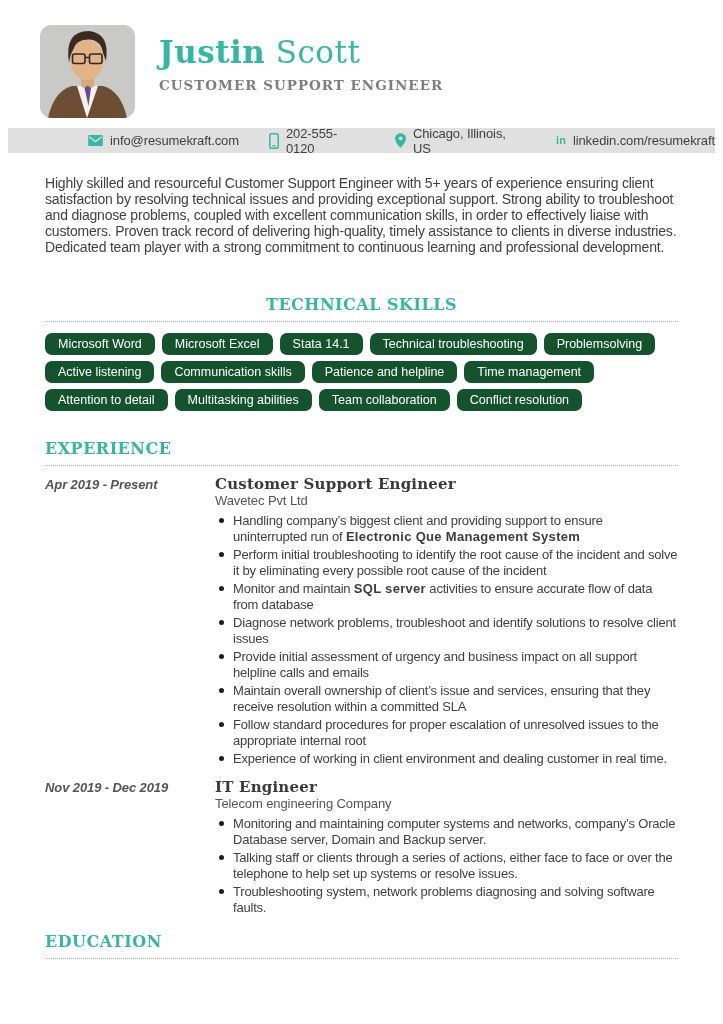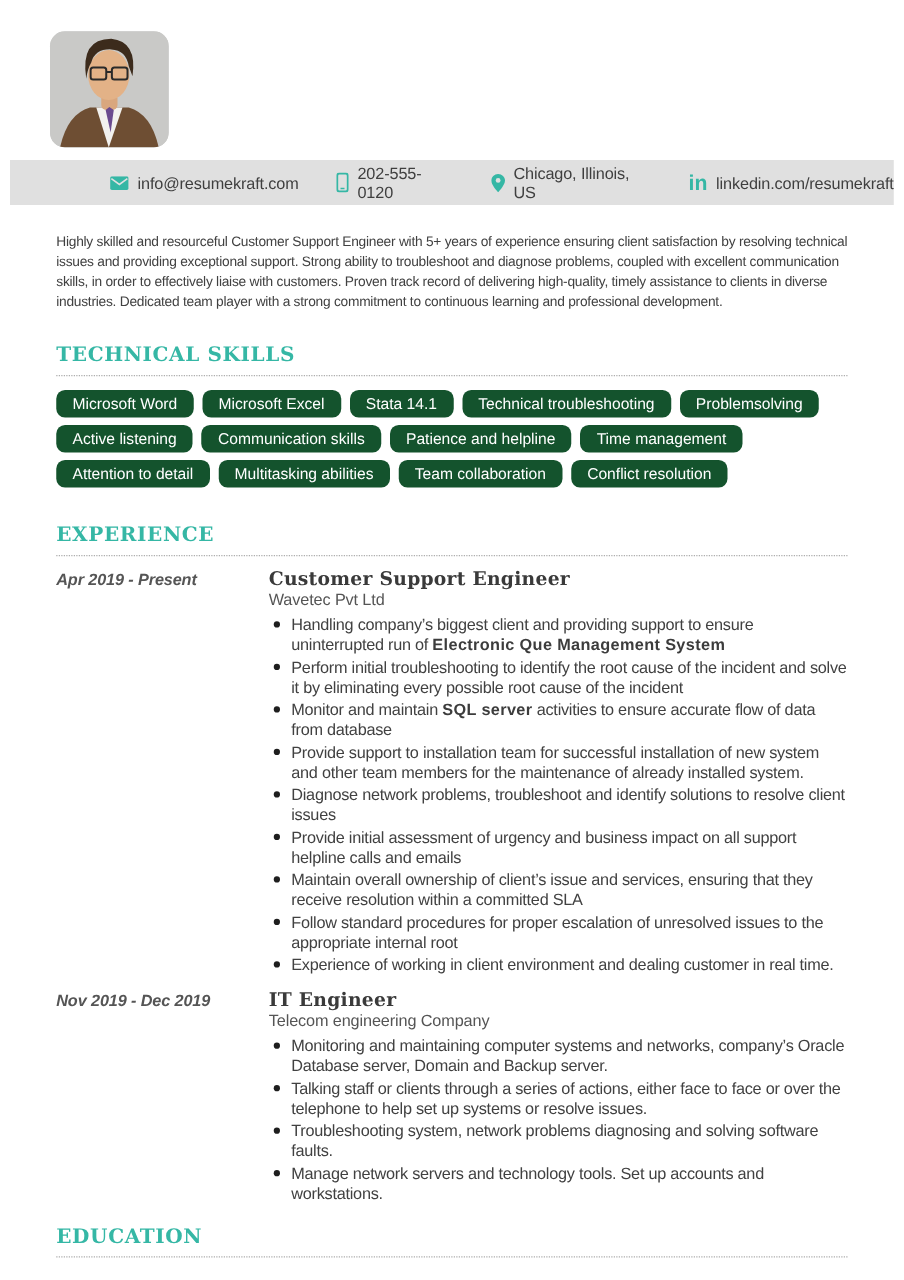--- a/index.html
+++ b/index.html
@@ -21,43 +21,43 @@
     color:#35b7a5; letter-spacing:0.5px;
   }
   .name .first { font-weight:bold; }
   .name .last  { font-weight:normal; }
   .job-headline {
     font-family:"DejaVu Serif", serif; font-weight:bold; font-size:13.5px;
     color:#7e7e7e; letter-spacing:1px; margin-top:8px;
   }
   
   .contact-bar {
-    margin:10px 8px 0 8px; height:36px; background:#e0e0e0;
+    margin:10px 8px 0 8px; height:25px; background:#e0e0e0;
     display:flex; align-items:center; padding-left:80px; gap:30px;
   }
   .contact-item { display:flex; align-items:center; gap:7px; }
   .contact-icon { display:inline-flex; align-items:center; }
   .contact-icon svg { display:block; }
   .contact-icon .in-glyph {
-    font-weight:bold; font-size:17px; color:#35b7a5; line-height:1;
+    font-weight:bold; font-size:11px; color:#35b7a5; line-height:1;
     font-family:"Liberation Sans", sans-serif;
   }
   .contact-text { font-size:13px; color:#3f3f3f; letter-spacing:-0.1px; }
   
   .main { padding:0 45px; }
   .summary {
-    margin-top:22px; font-size:11px; line-height:16px; letter-spacing:-0.2px;
+    margin-top:22px; font-size:14px; line-height:16px; letter-spacing:-0.2px;
     color:#414141;
   }
   .section-heading {
     font-family:"DejaVu Serif", serif; font-weight:bold; font-size:16px;
     color:#35b7a5; letter-spacing:0.5px;
     padding-bottom:7px; border-bottom:1px dotted #adadad;
   }
-  .skills-section { margin-top:24px; }
+  .skills-section { margin-top:40px;text-align:center; }
   .chips { margin-top:11px; display:flex; flex-wrap:wrap; gap:6px 7px; }
   .chip {
     background:#14532d; color:#fff; font-size:12.5px; line-height:14px;
     padding:4px 13px 4px; border-radius:7px; white-space:nowrap;
   }
   .experience-section { margin-top:28px; }
   .education-section  { margin-top:14px; }
   .rows { margin-top:6px; }
   .job { display:flex; margin-top:9px; }
   .dates {
@@ -91,20 +91,24 @@
       <path d="M8 93 Q14 66 32 61 L63 61 Q81 66 87 93 Z" fill="#6e4e33"></path>
       <path d="M37 61 L47 93 L58 61 Z" fill="#f2f1ee"></path>
       <rect x="41" y="50" width="13" height="13" rx="4" fill="#d9a77e"></rect>
       <path d="M44.5 63 L47.5 60.5 L51 63 L48.5 81 Z" fill="#6a4a8f"></path>
       <ellipse cx="47" cy="35" rx="16.5" ry="20" fill="#e3b287"></ellipse>
       <path d="M29 38 Q24 6 49 6 Q70 8 66 36 L63 28 Q61 15 49 14.5 Q36 14 33 25 Q30 30 29 38 Z" fill="#3c2b1c"></path>
       <rect x="32.5" y="29" width="12.5" height="9.5" rx="2" fill="none" stroke="#2a2a2a" stroke-width="1.6"></rect>
       <rect x="49.5" y="29" width="12.5" height="9.5" rx="2" fill="none" stroke="#2a2a2a" stroke-width="1.6"></rect>
       <line x1="45" y1="32.5" x2="49.5" y2="32.5" stroke="#2a2a2a" stroke-width="1.6"></line>
     </svg>
+  </div>
+  <div class="name-block">
+    <div class="name"><span class="first">Justin</span> <span class="last">Scott</span></div>
+    <div class="job-headline">CUSTOMER SUPPORT ENGINEER</div>
   </div>
 </div>
 
 <div class="contact-bar">
     <div class="contact-item">
       <span class="contact-icon">
         <svg width="15" height="11" viewBox="0 0 16 12">
           <rect width="16" height="12" rx="1.5" fill="#35b7a5"></rect>
           <path d="M1 2 L8 7.2 L15 2" stroke="#e0e0e0" fill="none" stroke-width="1.4"></path>
         </svg>
@@ -164,39 +168,37 @@
     <div class="rows">
         <div class="job">
           <div class="dates">Apr 2019 - Present</div>
           <div class="job-body">
             <div class="job-title">Customer Support Engineer</div>
             <div class="job-company">Wavetec Pvt Ltd</div>
             <ul class="bullets">
               <li class="bullet">Handling company’s biggest client and providing support to ensure uninterrupted run of <span class="emph">Electronic Que Management System</span></li>
               <li class="bullet">Perform initial troubleshooting to identify the root cause of the incident and solve it by eliminating every possible root cause of the incident</li>
               <li class="bullet">Monitor and maintain <span class="emph">SQL server</span> activities to ensure accurate flow of data from database</li>
-              <li class="bullet">Provide support to installation team for successful installation of new system and other team members for the maintenance of already installed system.</li>
               <li class="bullet">Diagnose network problems, troubleshoot and identify solutions to resolve client issues</li>
               <li class="bullet">Provide initial assessment of urgency and business impact on all support helpline calls and emails</li>
               <li class="bullet">Maintain overall ownership of client’s issue and services, ensuring that they receive resolution within a committed SLA</li>
               <li class="bullet">Follow standard procedures for proper escalation of unresolved issues to the appropriate internal root</li>
               <li class="bullet">Experience of working in client environment and dealing customer in real time.</li>
             </ul>
           </div>
         </div>
         <div class="job">
           <div class="dates">Nov 2019 - Dec 2019</div>
           <div class="job-body">
             <div class="job-title">IT Engineer</div>
             <div class="job-company">Telecom engineering Company</div>
             <ul class="bullets">
               <li class="bullet">Monitoring and maintaining computer systems and networks, company’s Oracle Database server, Domain and Backup server.</li>
               <li class="bullet">Talking staff or clients through a series of actions, either face to face or over the telephone to help set up systems or resolve issues.</li>
               <li class="bullet">Troubleshooting system, network problems diagnosing and solving software faults.</li>
-              <li class="bullet">Manage network servers and technology tools. Set up accounts and workstations.</li>
             </ul>
           </div>
         </div>
       </div>
   </div>
 
   <div class="education-section">
     <h2 class="section-heading">EDUCATION</h2>
 
   </div>

